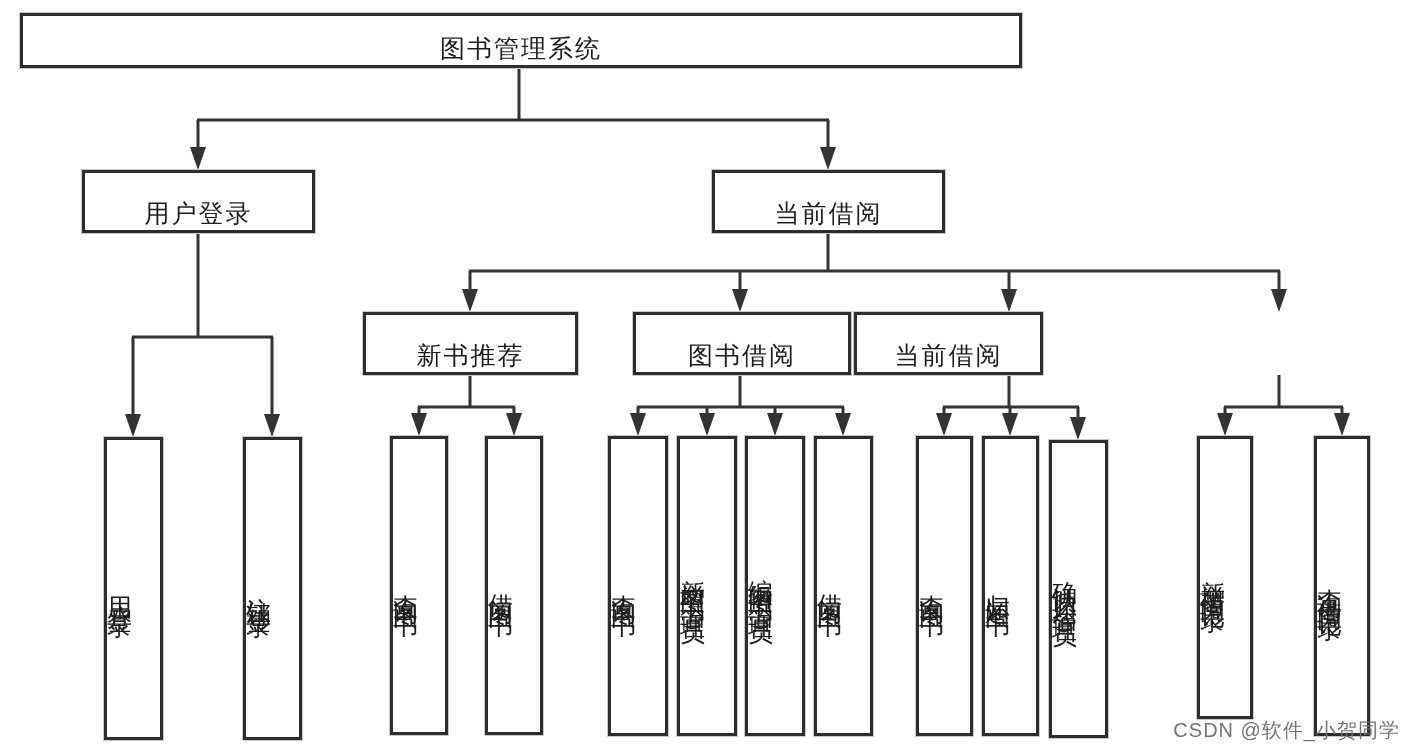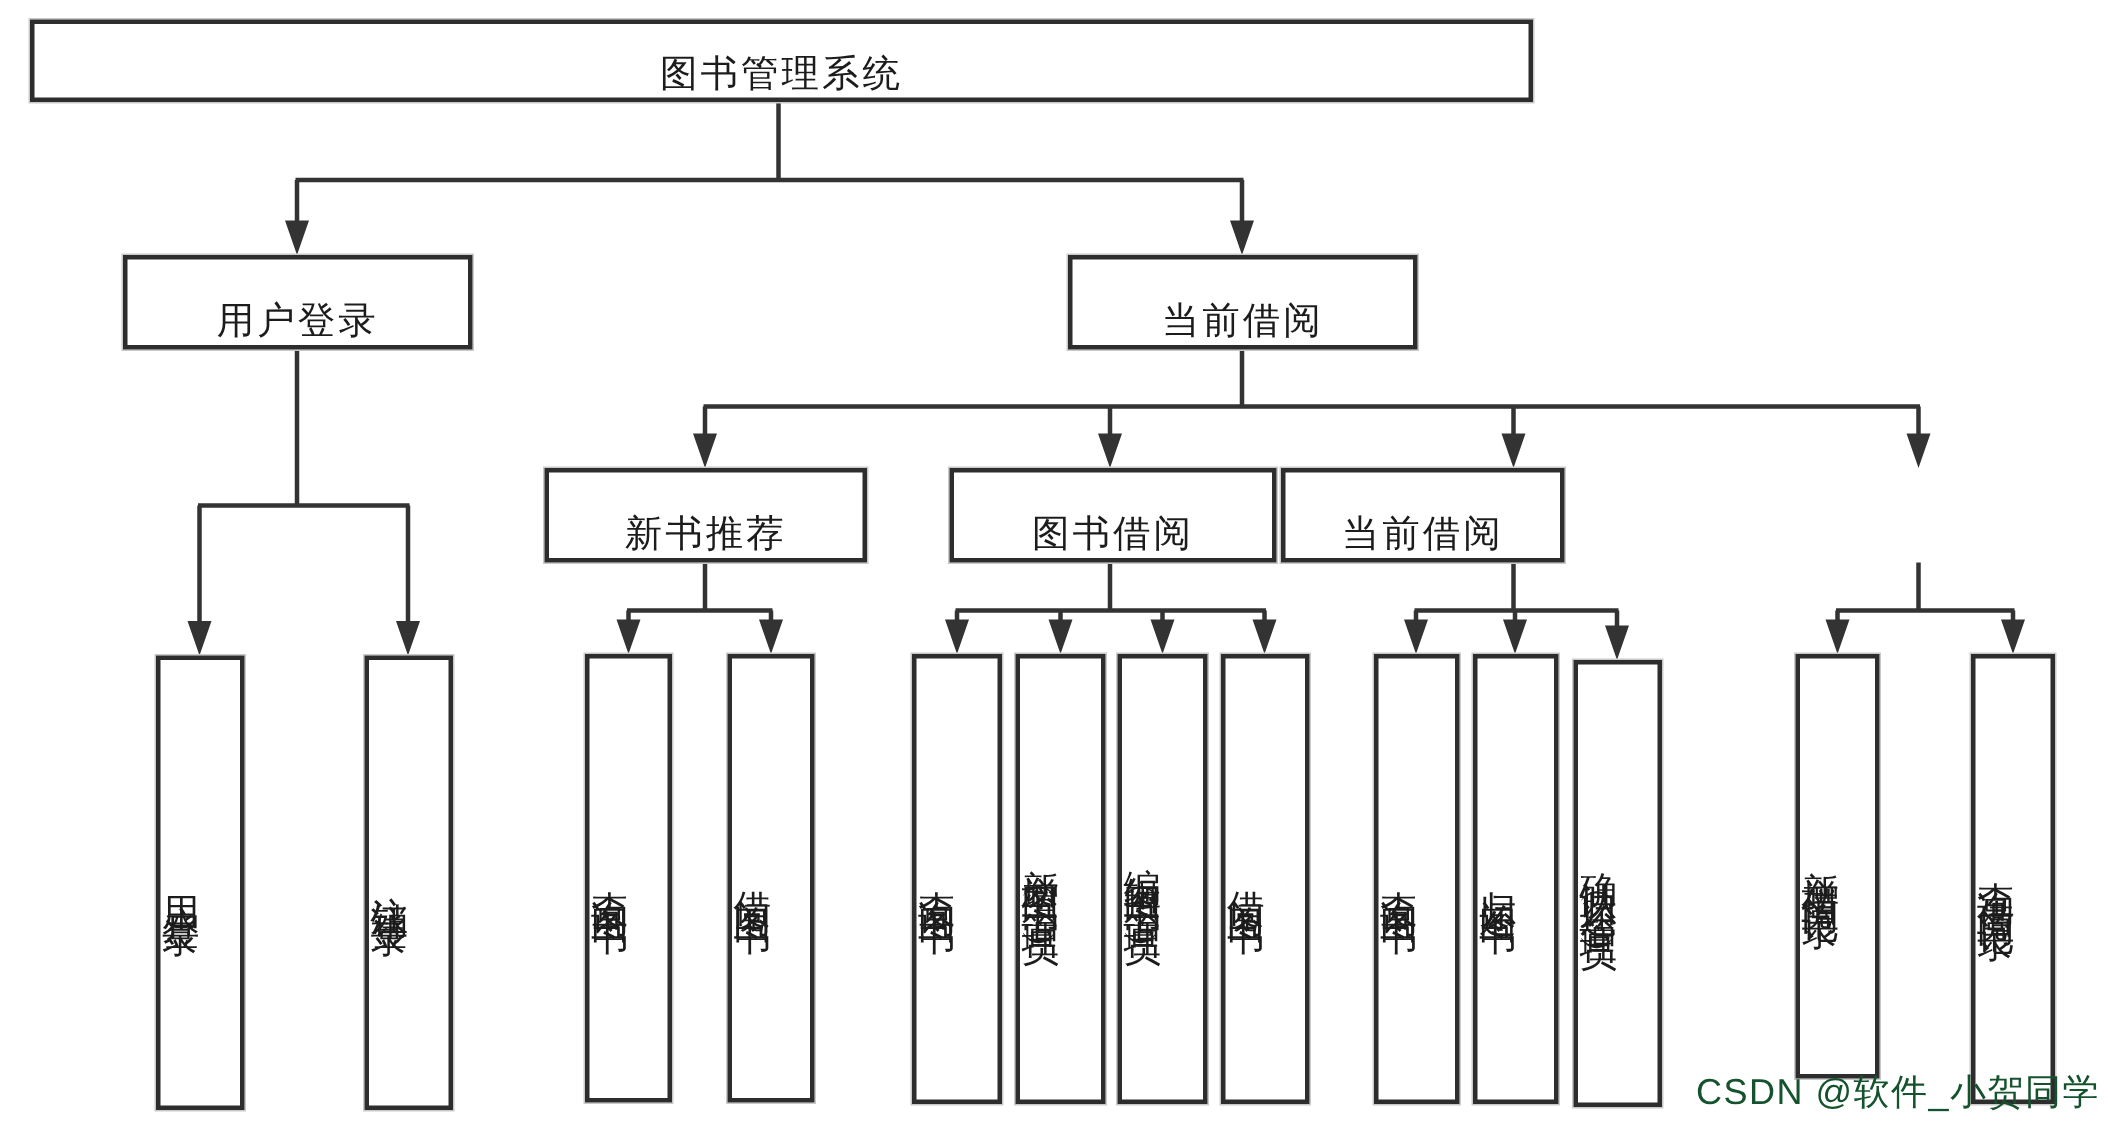--- a/index.html
+++ b/index.html
@@ -35,23 +35,23 @@
   .box.v {
     writing-mode: vertical-rl;
     font-size: 25px;
     letter-spacing: 6px;
     line-height: 1;
   }
   .watermark {
     position: absolute;
     right: 5px;
     bottom: 3px;
-    font-size: 24px;
+    font-size: 20px;
     letter-spacing: 1px;
-    color: #14532d;
+    color: #737373;
     z-index: 5;
     white-space: nowrap;
   }
 </style>
 </head>
 <body>
 
 <div class="canvas">
 
   <svg class="wires" width="1405" height="747" viewBox="0 0 1405 747" xmlns="http://www.w3.org/2000/svg">

